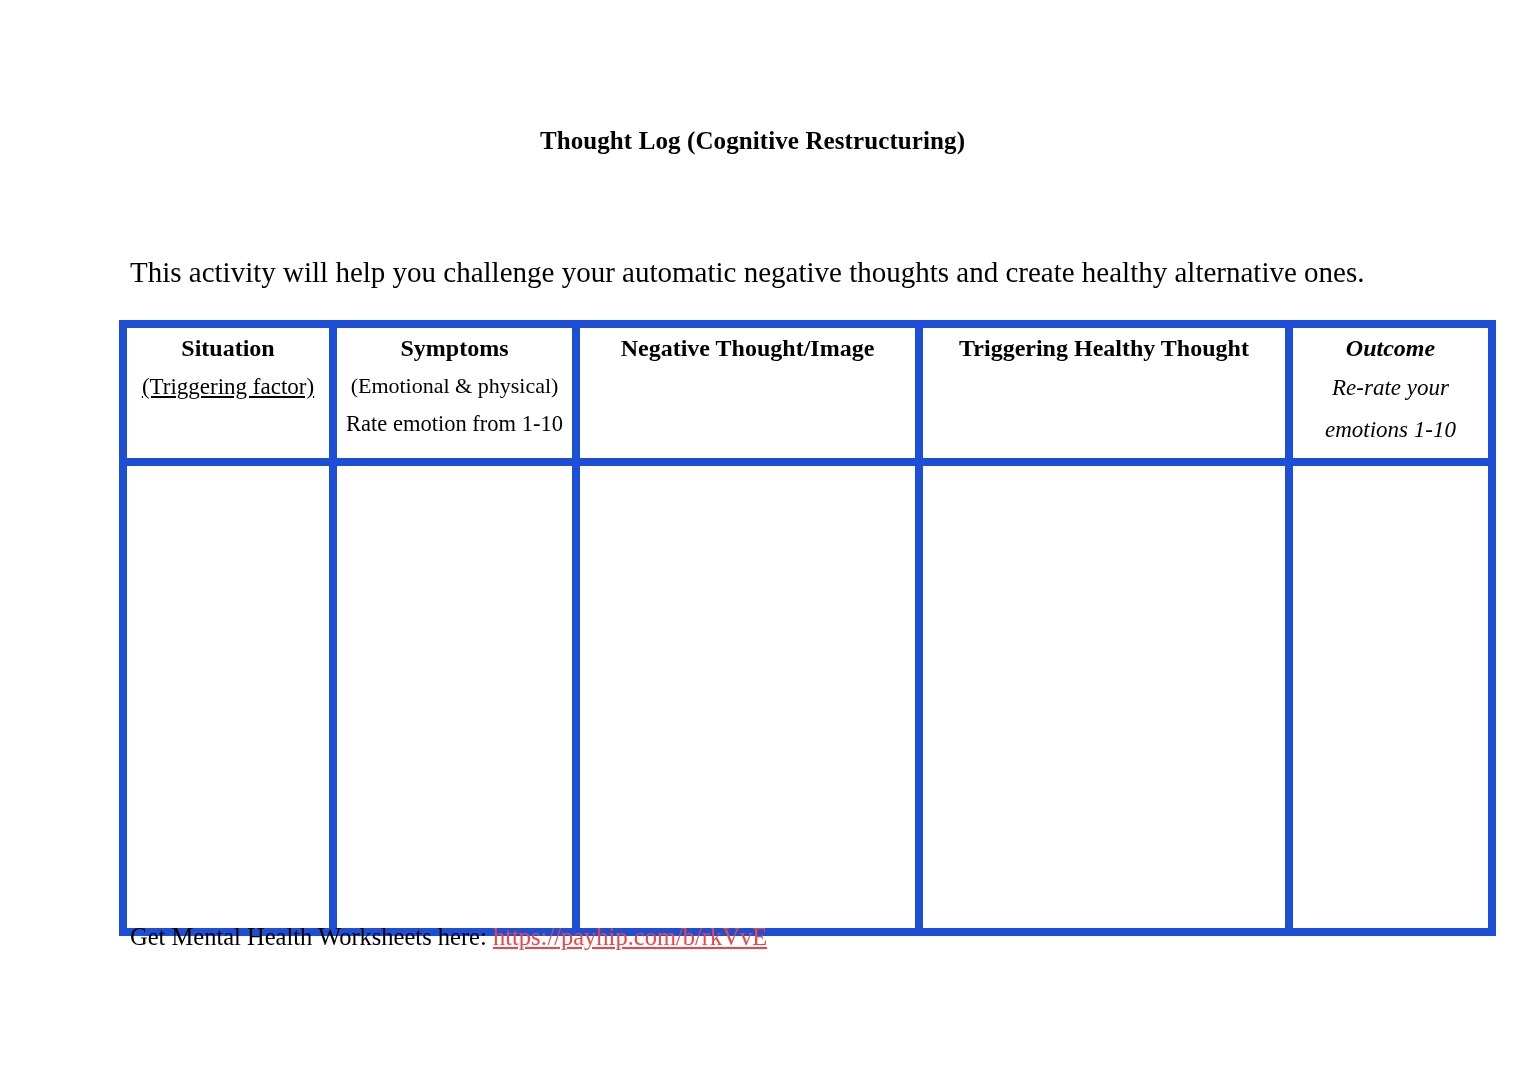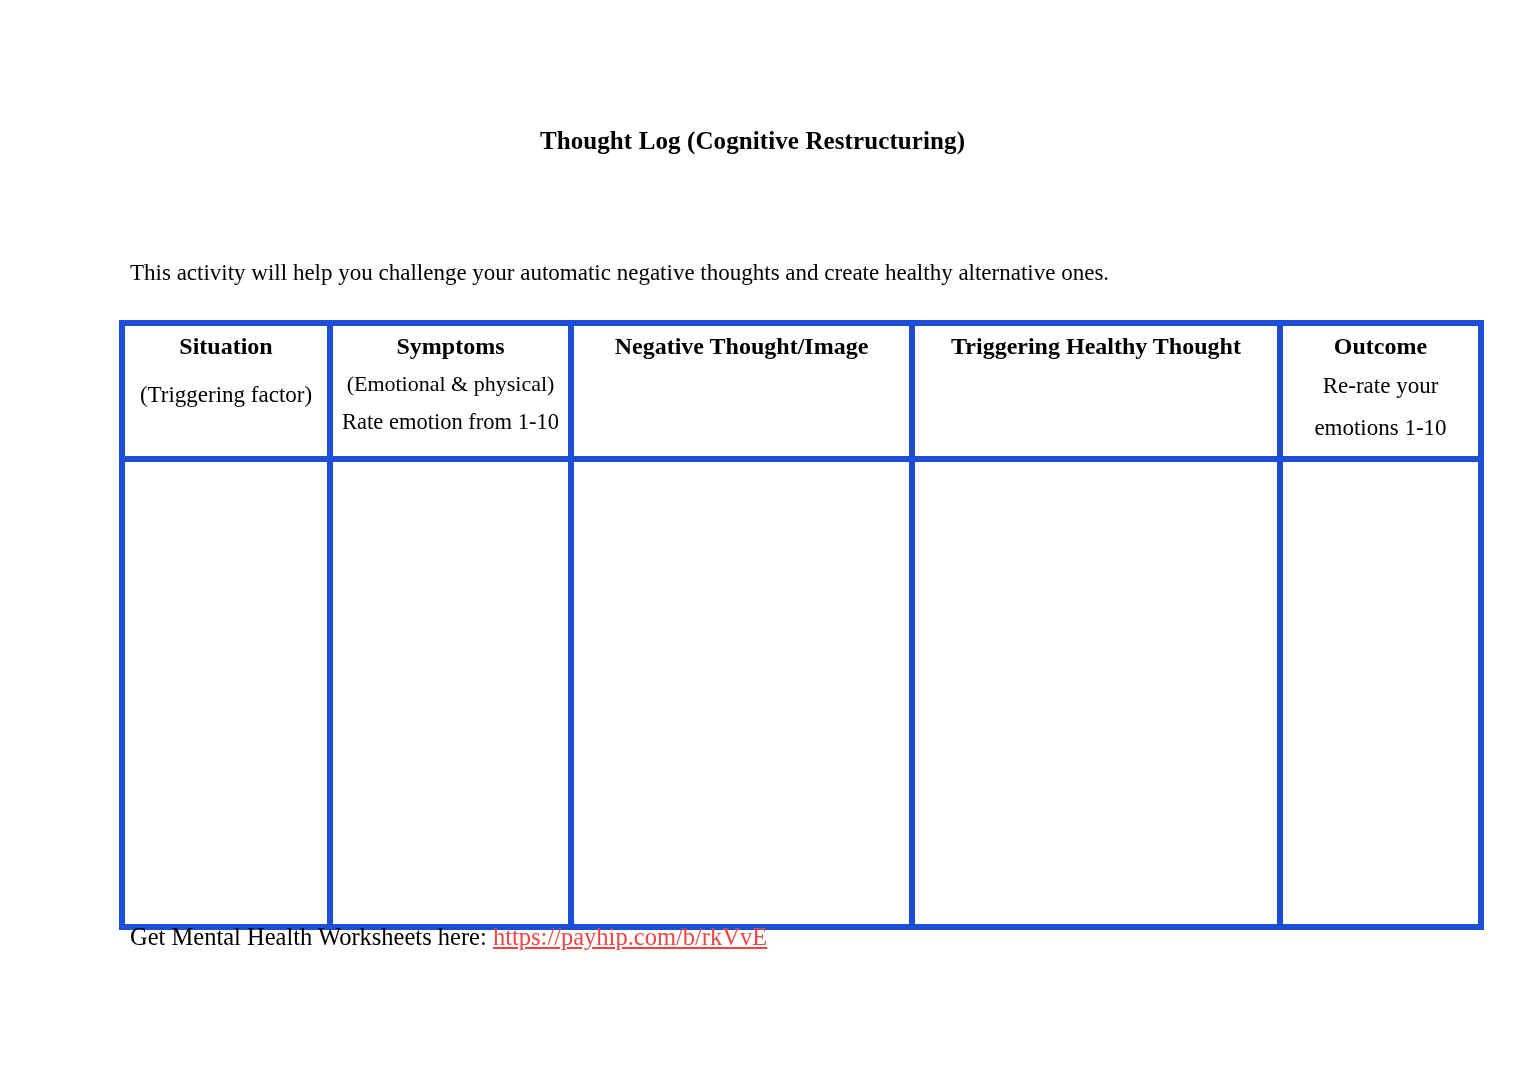--- a/index.html
+++ b/index.html
@@ -36,76 +36,77 @@
     letter-spacing: 0.1px;
     line-height: 30px;
     white-space: nowrap;
   }
 
   
   .intro {
     position: absolute;
     left: 130px;
     top: 257px;
-    font-size: 23px;
+    font-size: 29px;
     line-height: 31px;
     white-space: nowrap;
   }
 
   
   .wk-table {
     position: absolute;
     left: 119px;
     top: 320px;
     width: 1329px;
     height: 598px;
     border-collapse: collapse;
     table-layout: fixed;
   }
   .wk-table td {
-    border: 6px solid #1d4ed8;
+    border: 8px solid #1d4ed8;
     vertical-align: top;
     padding: 0;
     position: relative;
   }
   .wk-table .hdr-row td {
     height: 130px;
   }
   .wk-table .body-row td {
     height: 462px;
   }
 
   .col-1 { width: 202px; }
   .col-2 { width: 235px; }
   .col-3 { width: 335px; }
   .col-4 { width: 362px; }
-  .col-5 { width: 195px; }
+  .col-5 { width: 195px; font-style: italic; }
 
   .hdr-title {
     display: block;
     text-align: center;
     font-weight: bold;
     font-size: 24px;
     line-height: 28px;
     margin-top: 6px;
     white-space: nowrap;
   }
   .hdr-sub {
     display: block;
     text-align: center;
     font-size: 23px;
     line-height: 29px;
     white-space: nowrap;
   }
 
   
   .col-1 .hdr-sub {
-    margin-top: 20px;
+    margin-top: 10px;
     margin-left: -4px;
     margin-right: -4px;
+    text-decoration: underline;
   }
   .col-2 .hdr-sub1 {
     margin-top: 9px;
     font-size: 22px;
   }
   .col-2 .hdr-sub2 {
     margin-top: 9px;
     font-size: 22.5px;
   }
   .col-5 .hdr-sub1 {

